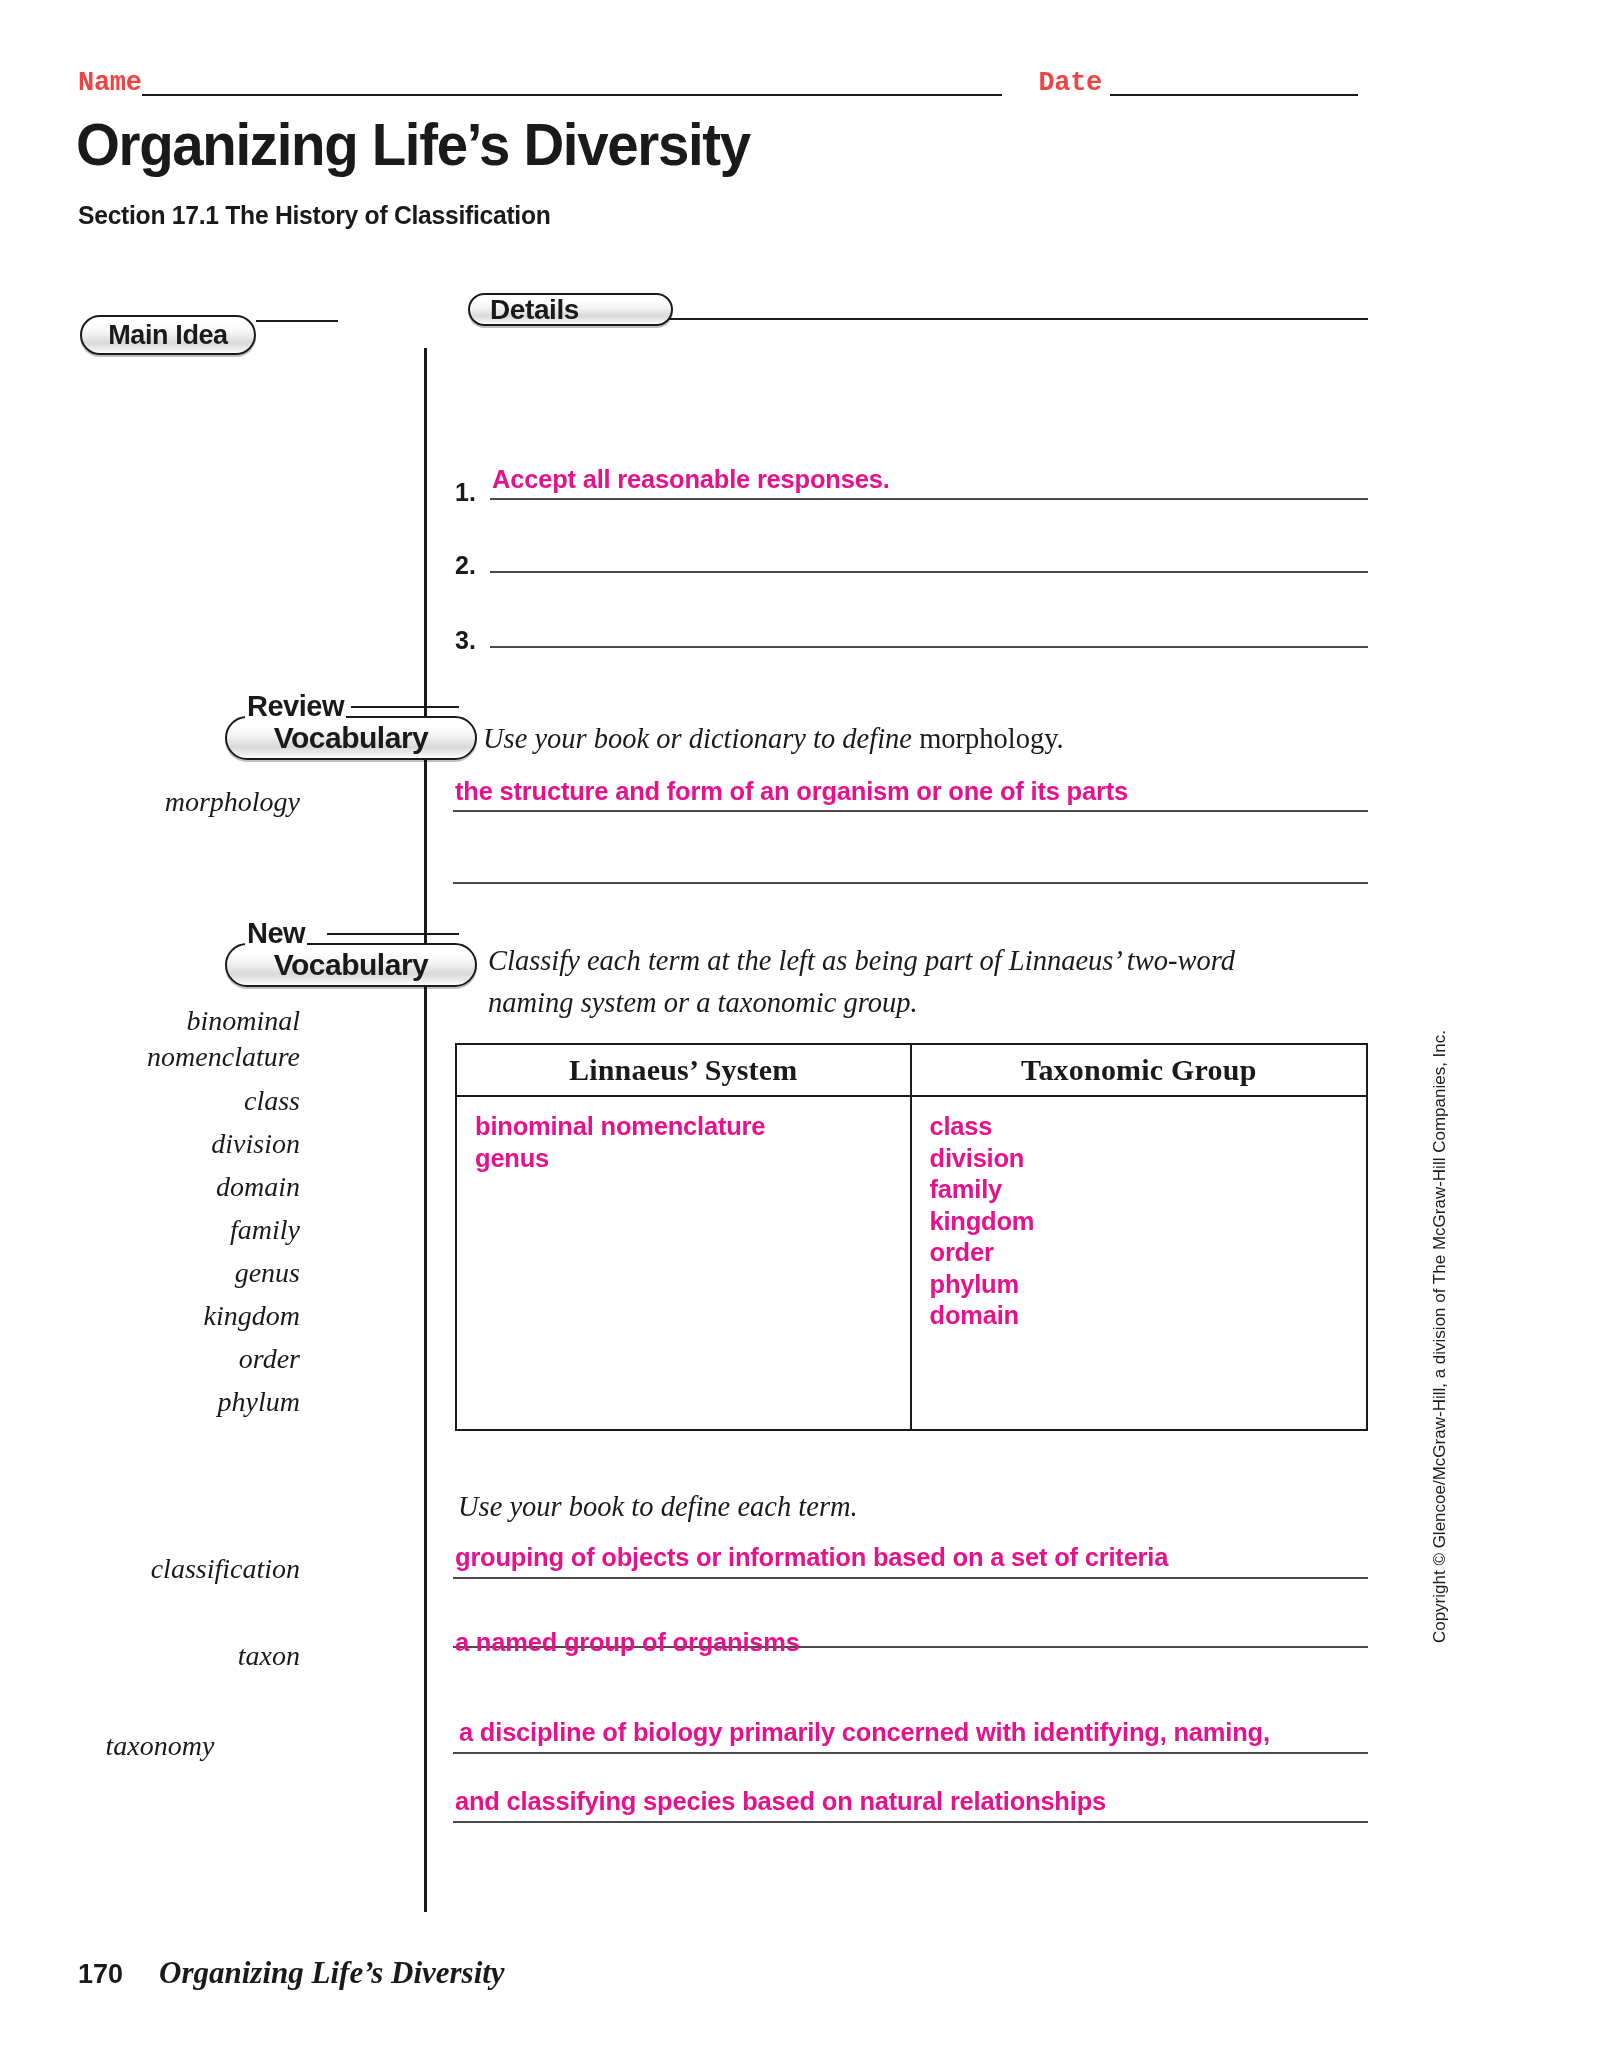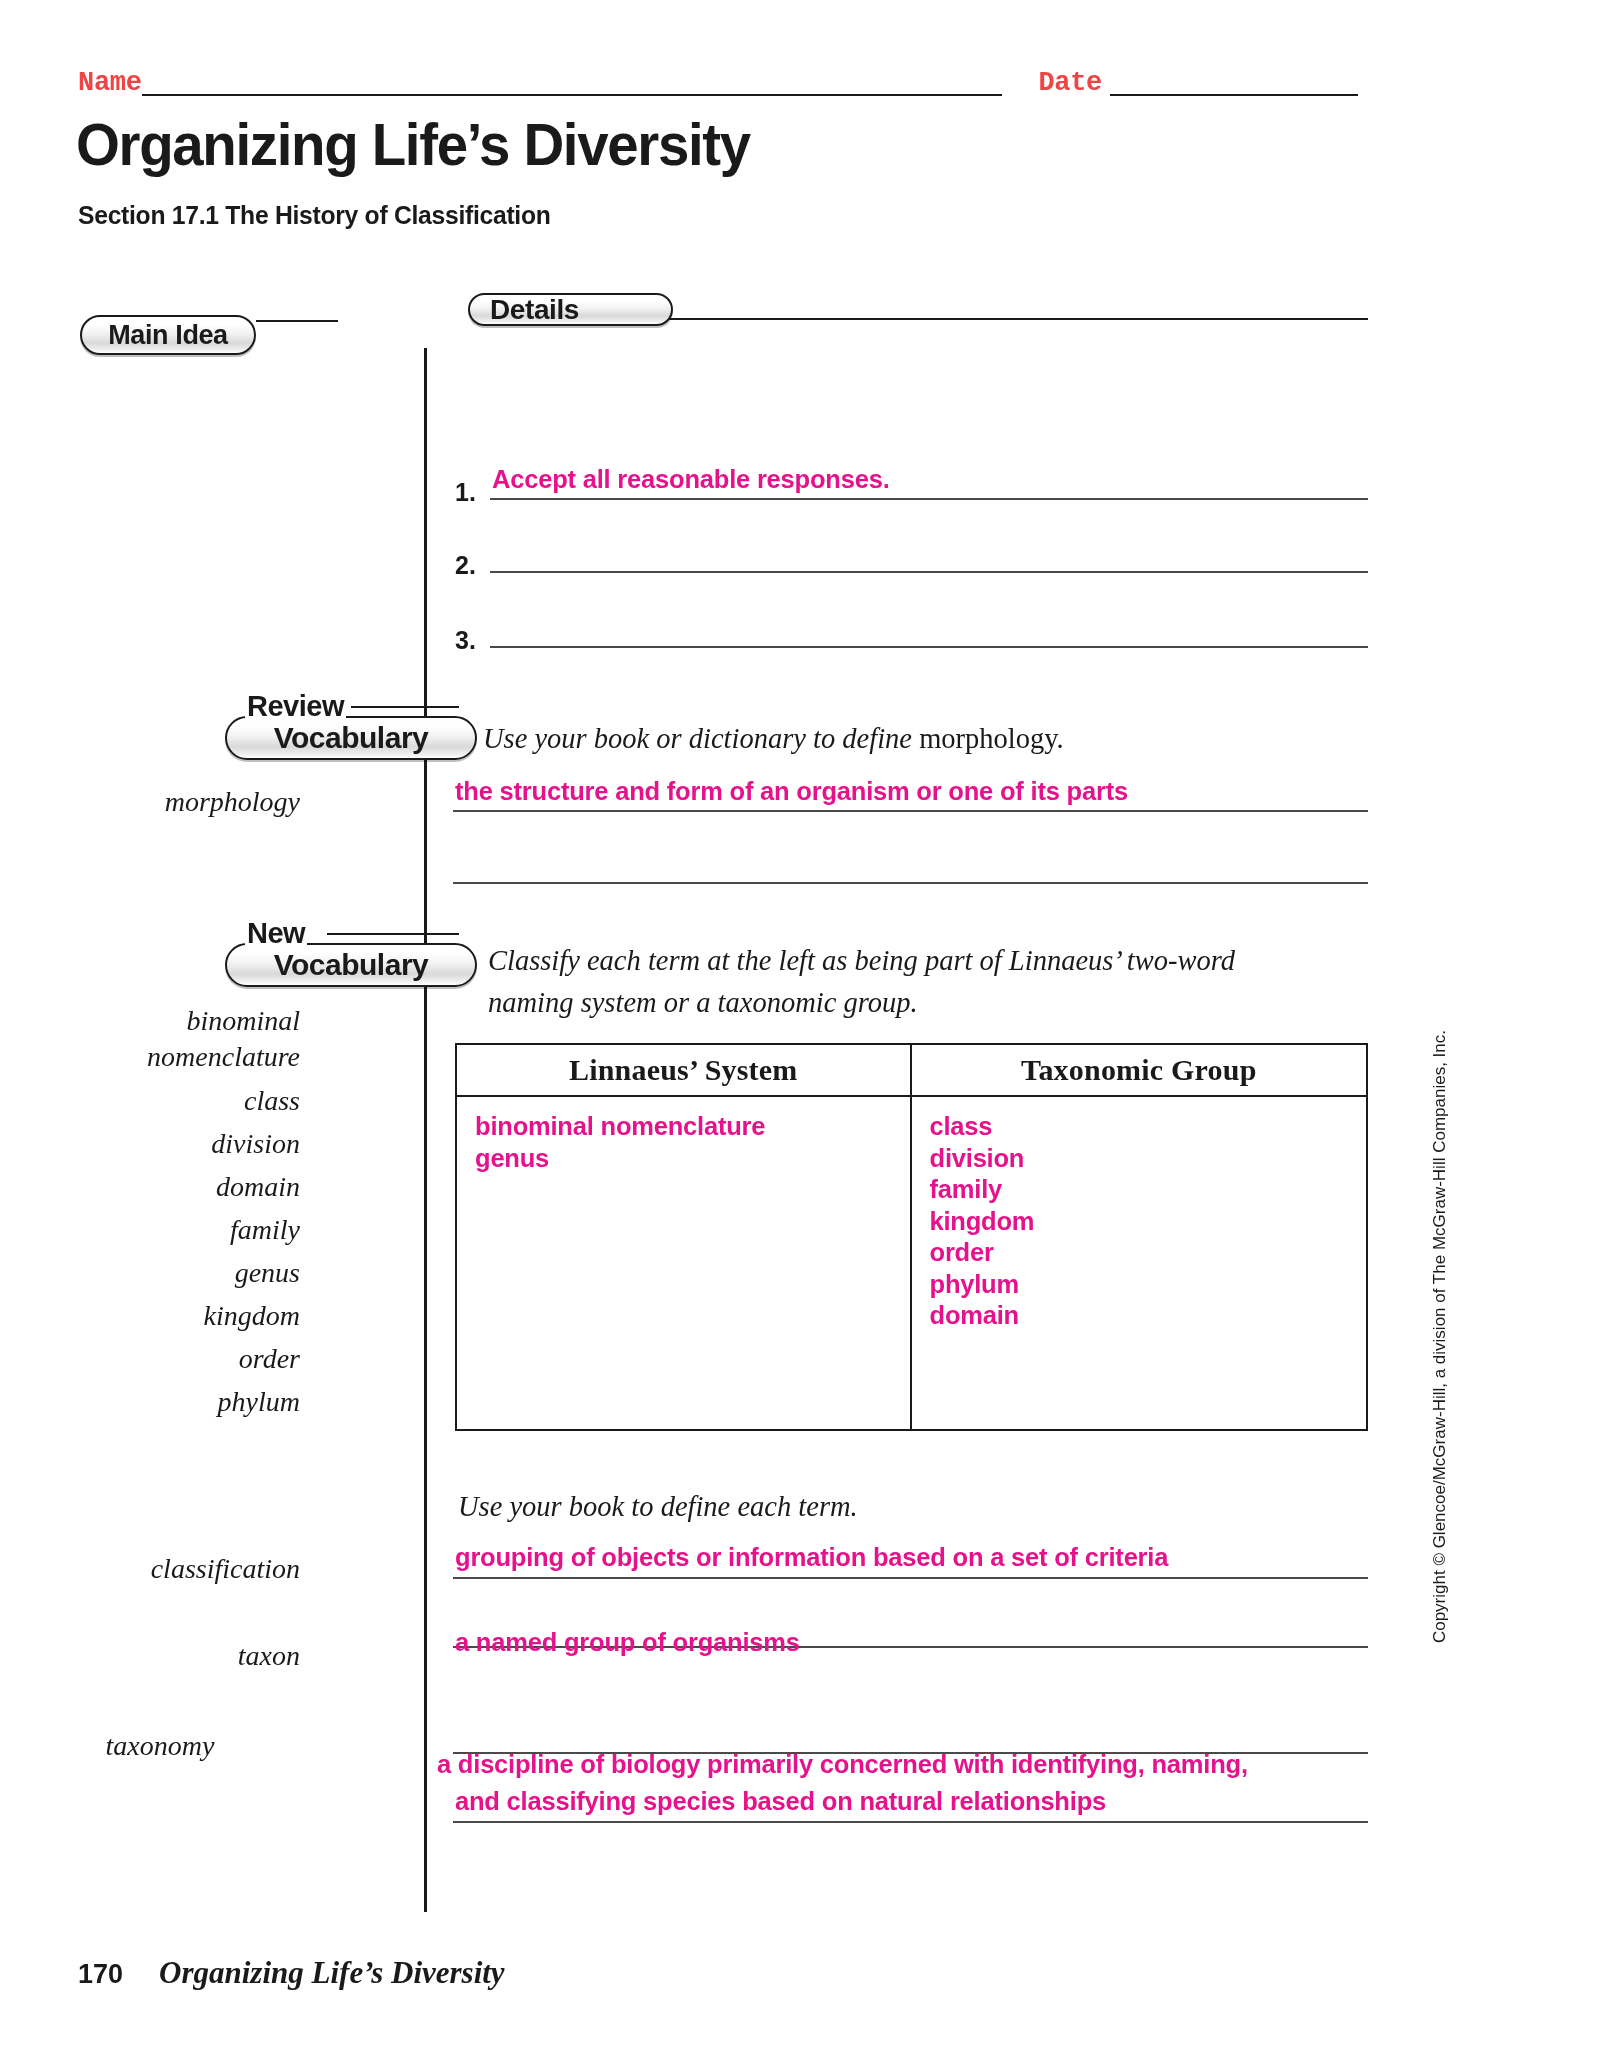--- a/index.html
+++ b/index.html
@@ -420,21 +420,21 @@
     <span class="ans-line" style="left:453px; top:1646px; width:915px;"></span>
   </div>
 
   <div class="term" style="top:1640px;">taxon</div>
   <div class="num-row">
     <span class="ans-text" style="left:455px; top:1628px;">a named group of organisms</span>
   </div>
 
   <div class="term" style="top:1730px;text-align:center;">taxonomy</div>
   <div class="num-row">
-    <span class="ans-text" style="left:437px; top:1718px;margin-top:32px;">a discipline of biology primarily concerned with identifying, naming,</span>
+    <span class="ans-text" style="left:459px; top:1718px;">a discipline of biology primarily concerned with identifying, naming,</span>
     <span class="ans-line" style="left:453px; top:1752px; width:915px;"></span>
   </div>
   <div class="num-row">
     <span class="ans-text" style="left:455px; top:1787px;">and classifying species based on natural relationships</span>
     <span class="ans-line" style="left:453px; top:1821px; width:915px;"></span>
   </div>
 
   <div id="footer">
     <span id="footer-page">170</span>
     <span id="footer-title">Organizing Life’s Diversity</span>

